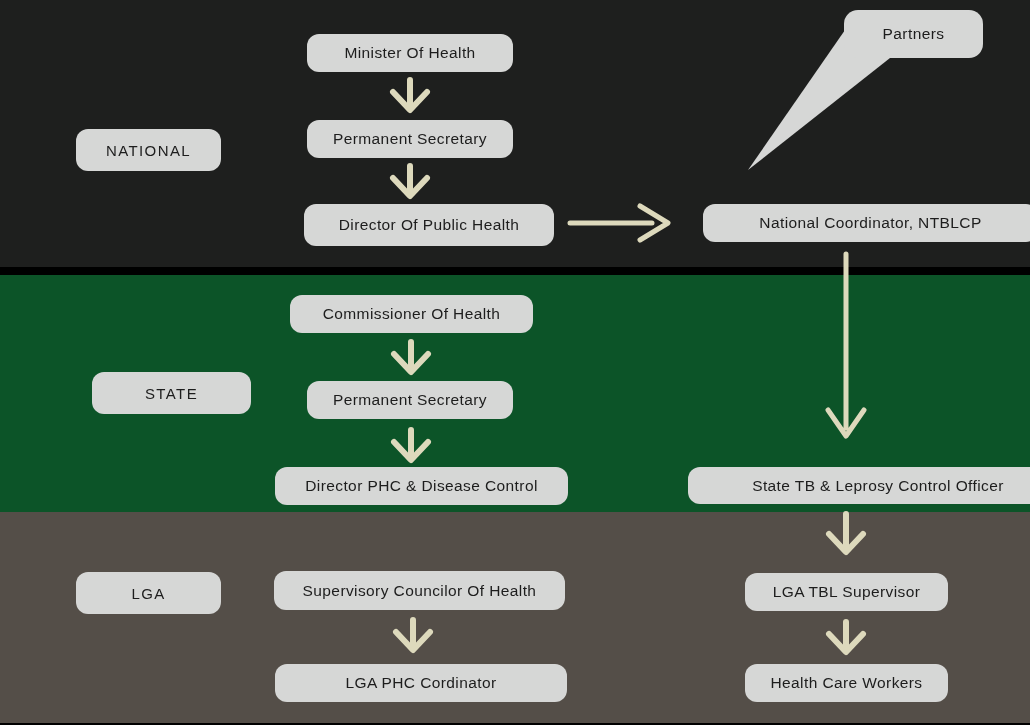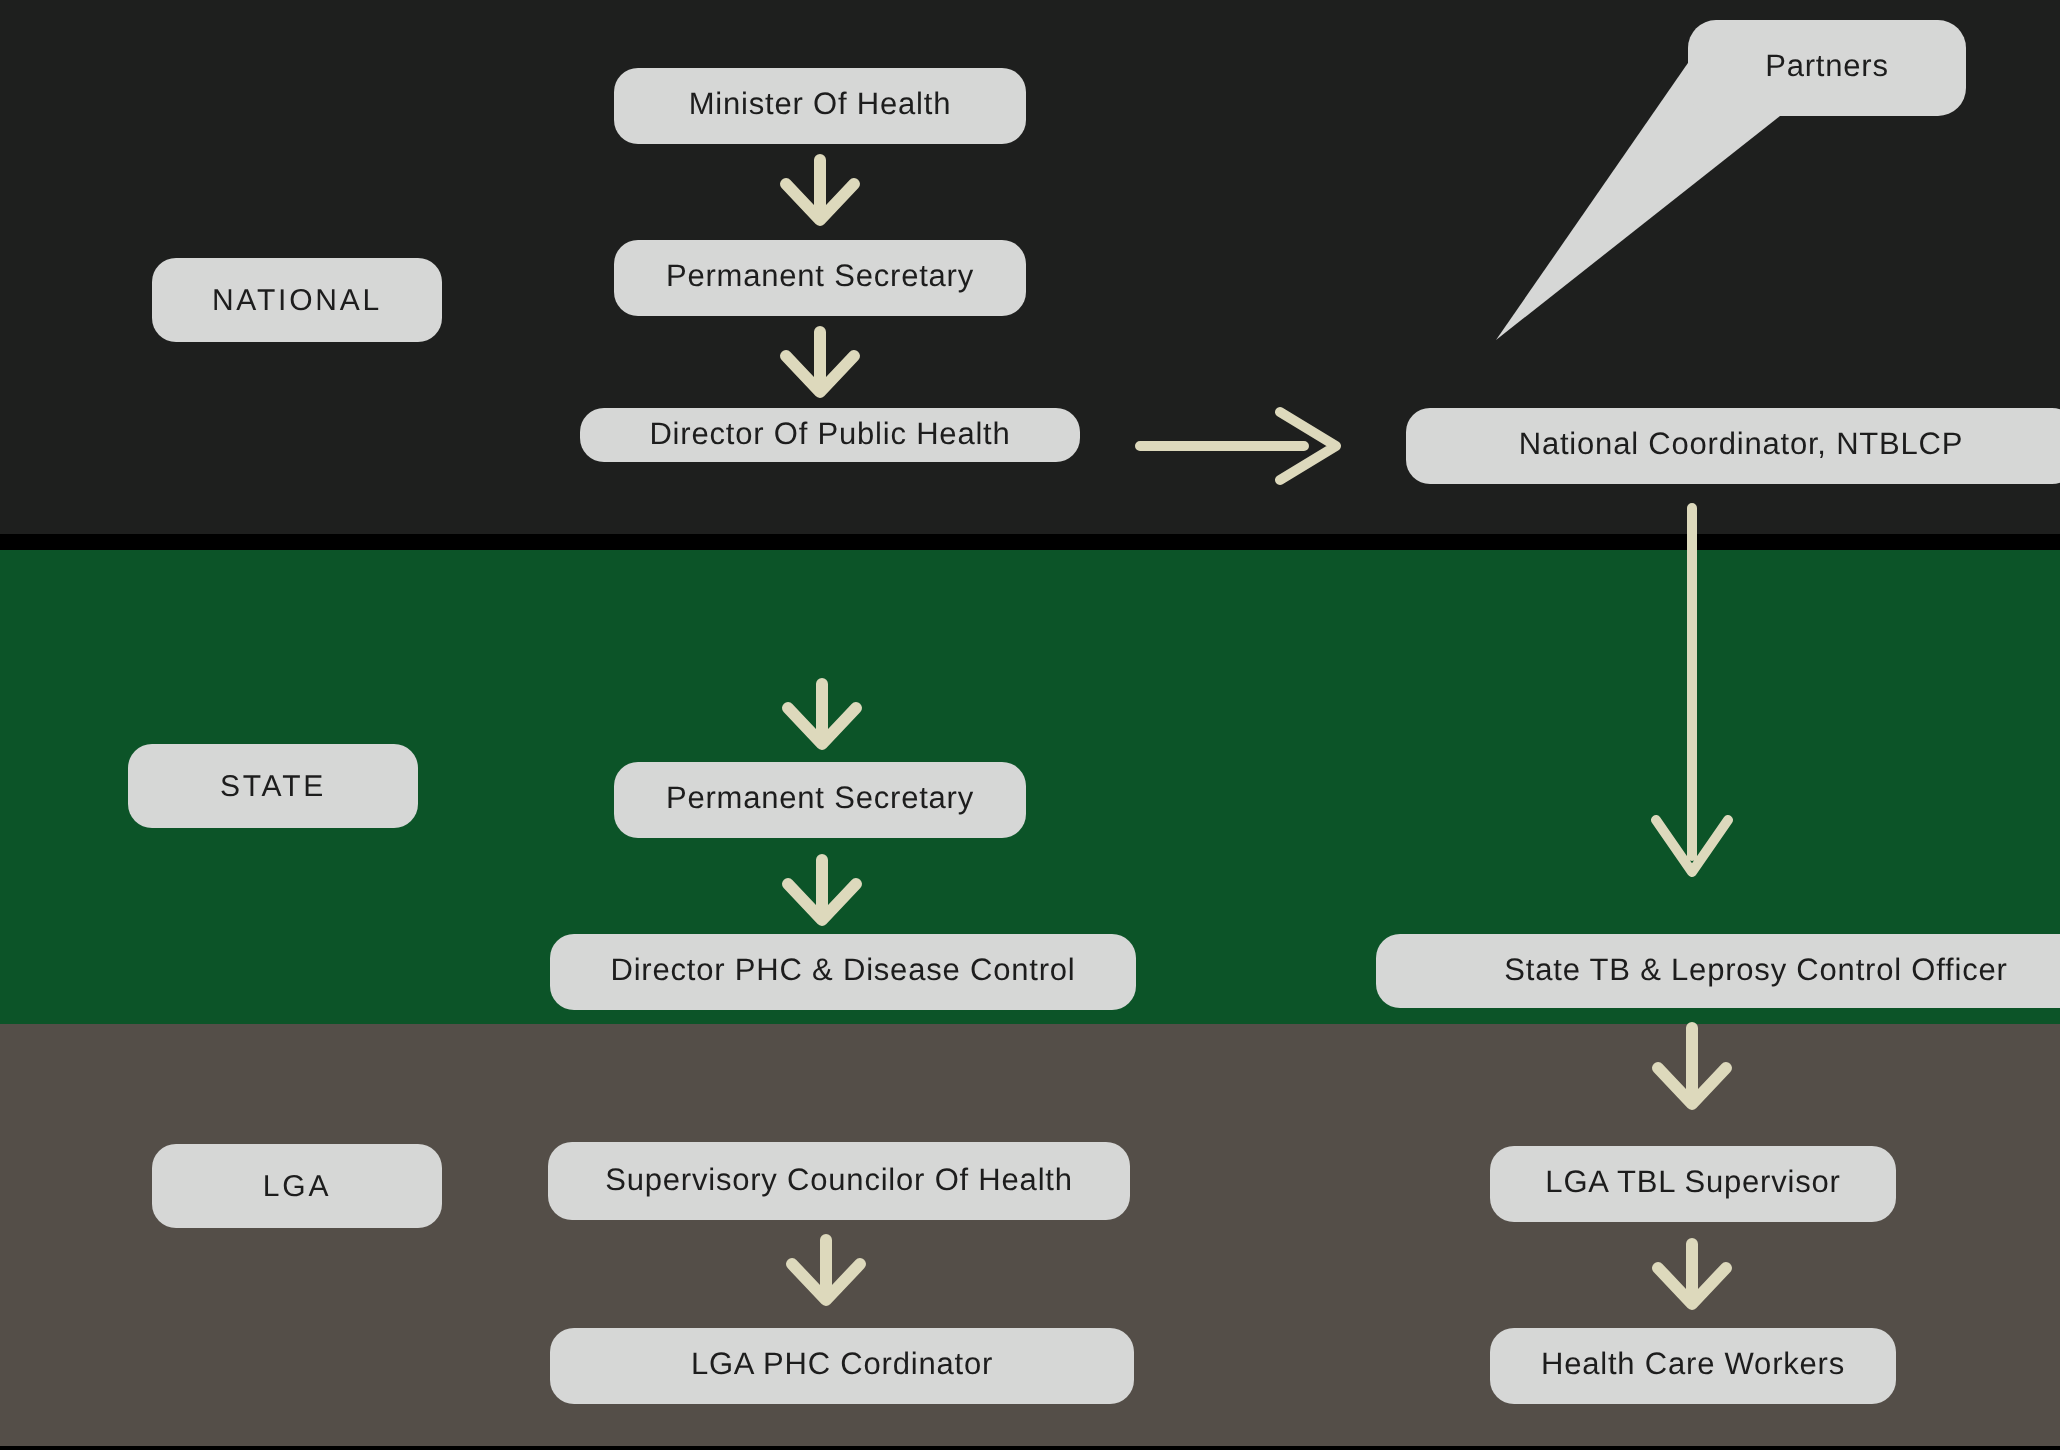--- a/index.html
+++ b/index.html
@@ -56,29 +56,30 @@
     <path class="arrow" d="M411 342 L411 366 M394 354 L411 372 L428 354"></path>
     <path class="arrow" d="M411 430 L411 454 M394 442 L411 460 L428 442"></path>
 
     <path class="arrow" d="M413 620 L413 644 M396 632 L413 650 L430 632"></path>
 
     <path class="arrow" d="M846 514 L846 546 M829 534 L846 552 L863 534"></path>
     <path class="arrow" d="M846 622 L846 646 M829 634 L846 652 L863 634"></path>
   </svg>
 
   <div class="node side-label" style="left:40px; top:129px; width:145px; height:42px;">NATIONAL</div>
-  <div class="node side-label" style="left:28px; top:372px; width:145px; height:42px;">STATE</div>
+  <div class="node side-label" style="left:56px; top:372px; width:159px; height:42px;">STATE</div>
   <div class="node side-label" style="left:40px; top:572px; width:145px; height:42px;">LGA</div>
 
   <div class="node" style="left:307px; top:34px; width:206px; height:38px;">Minister Of Health</div>
   <div class="node" style="left:307px; top:120px; width:206px; height:38px;">Permanent Secretary</div>
-  <div class="node" style="left:290px; top:204px; width:250px; height:27px;">Director Of Public Health</div>
+  <div class="node" style="left:304px; top:204px; width:250px; height:42px;">Director Of Public Health</div>
   <div class="node partners-node" style="left:844px; top:10px; width:139px; height:48px;">Partners</div>
   <div class="node" style="left:703px; top:204px; width:335px; height:38px;">National Coordinator, NTBLCP</div>
 
+  <div class="node" style="left:290px; top:295px; width:243px; height:38px;">Commissioner Of Health</div>
   <div class="node" style="left:307px; top:381px; width:206px; height:38px;">Permanent Secretary</div>
   <div class="node" style="left:275px; top:467px; width:293px; height:38px;">Director PHC &amp; Disease Control</div>
   <div class="node" style="left:688px; top:467px; width:380px; height:37px;">State TB &amp; Leprosy Control Officer</div>
 
   <div class="node" style="left:274px; top:571px; width:291px; height:39px;">Supervisory Councilor Of Health</div>
   <div class="node" style="left:275px; top:664px; width:292px; height:38px;">LGA PHC Cordinator</div>
   <div class="node" style="left:745px; top:573px; width:203px; height:38px;">LGA TBL Supervisor</div>
   <div class="node" style="left:745px; top:664px; width:203px; height:38px;">Health Care Workers</div>
 
 </div>

